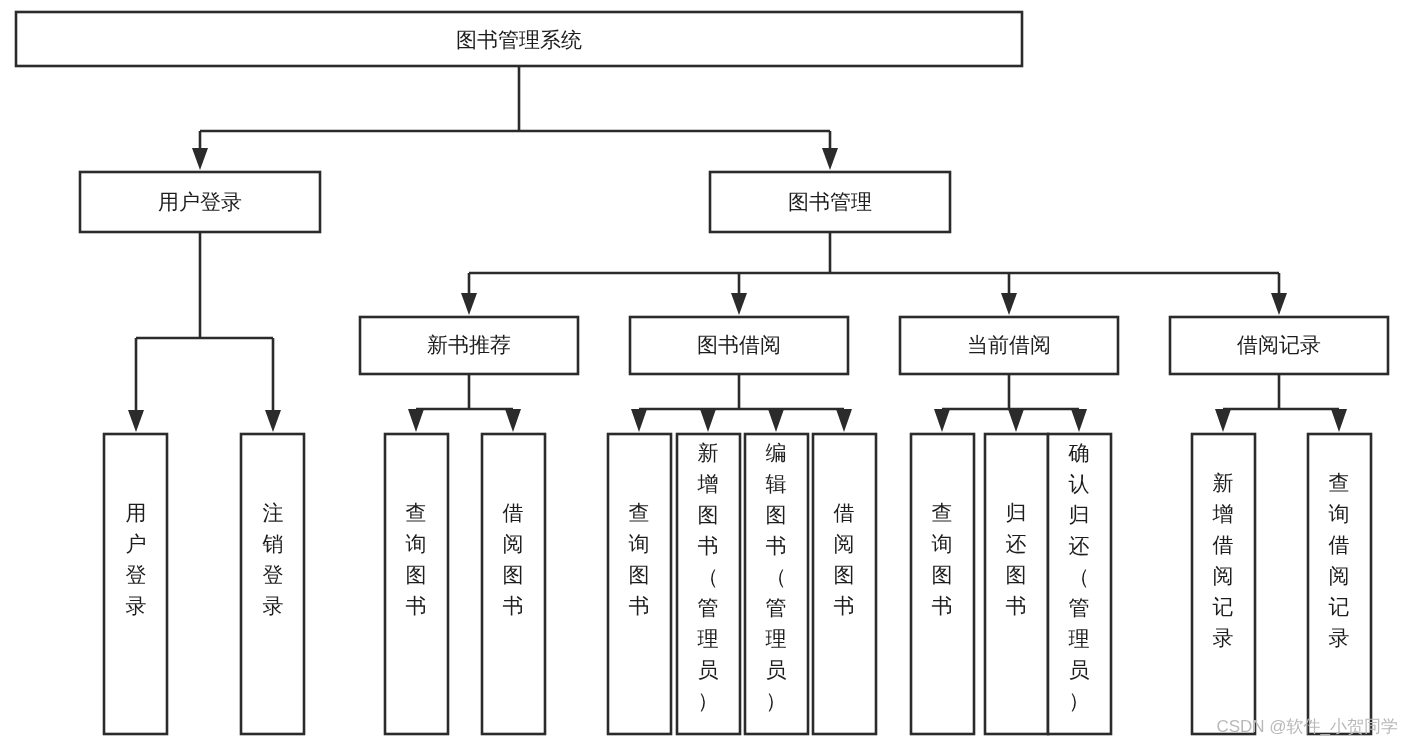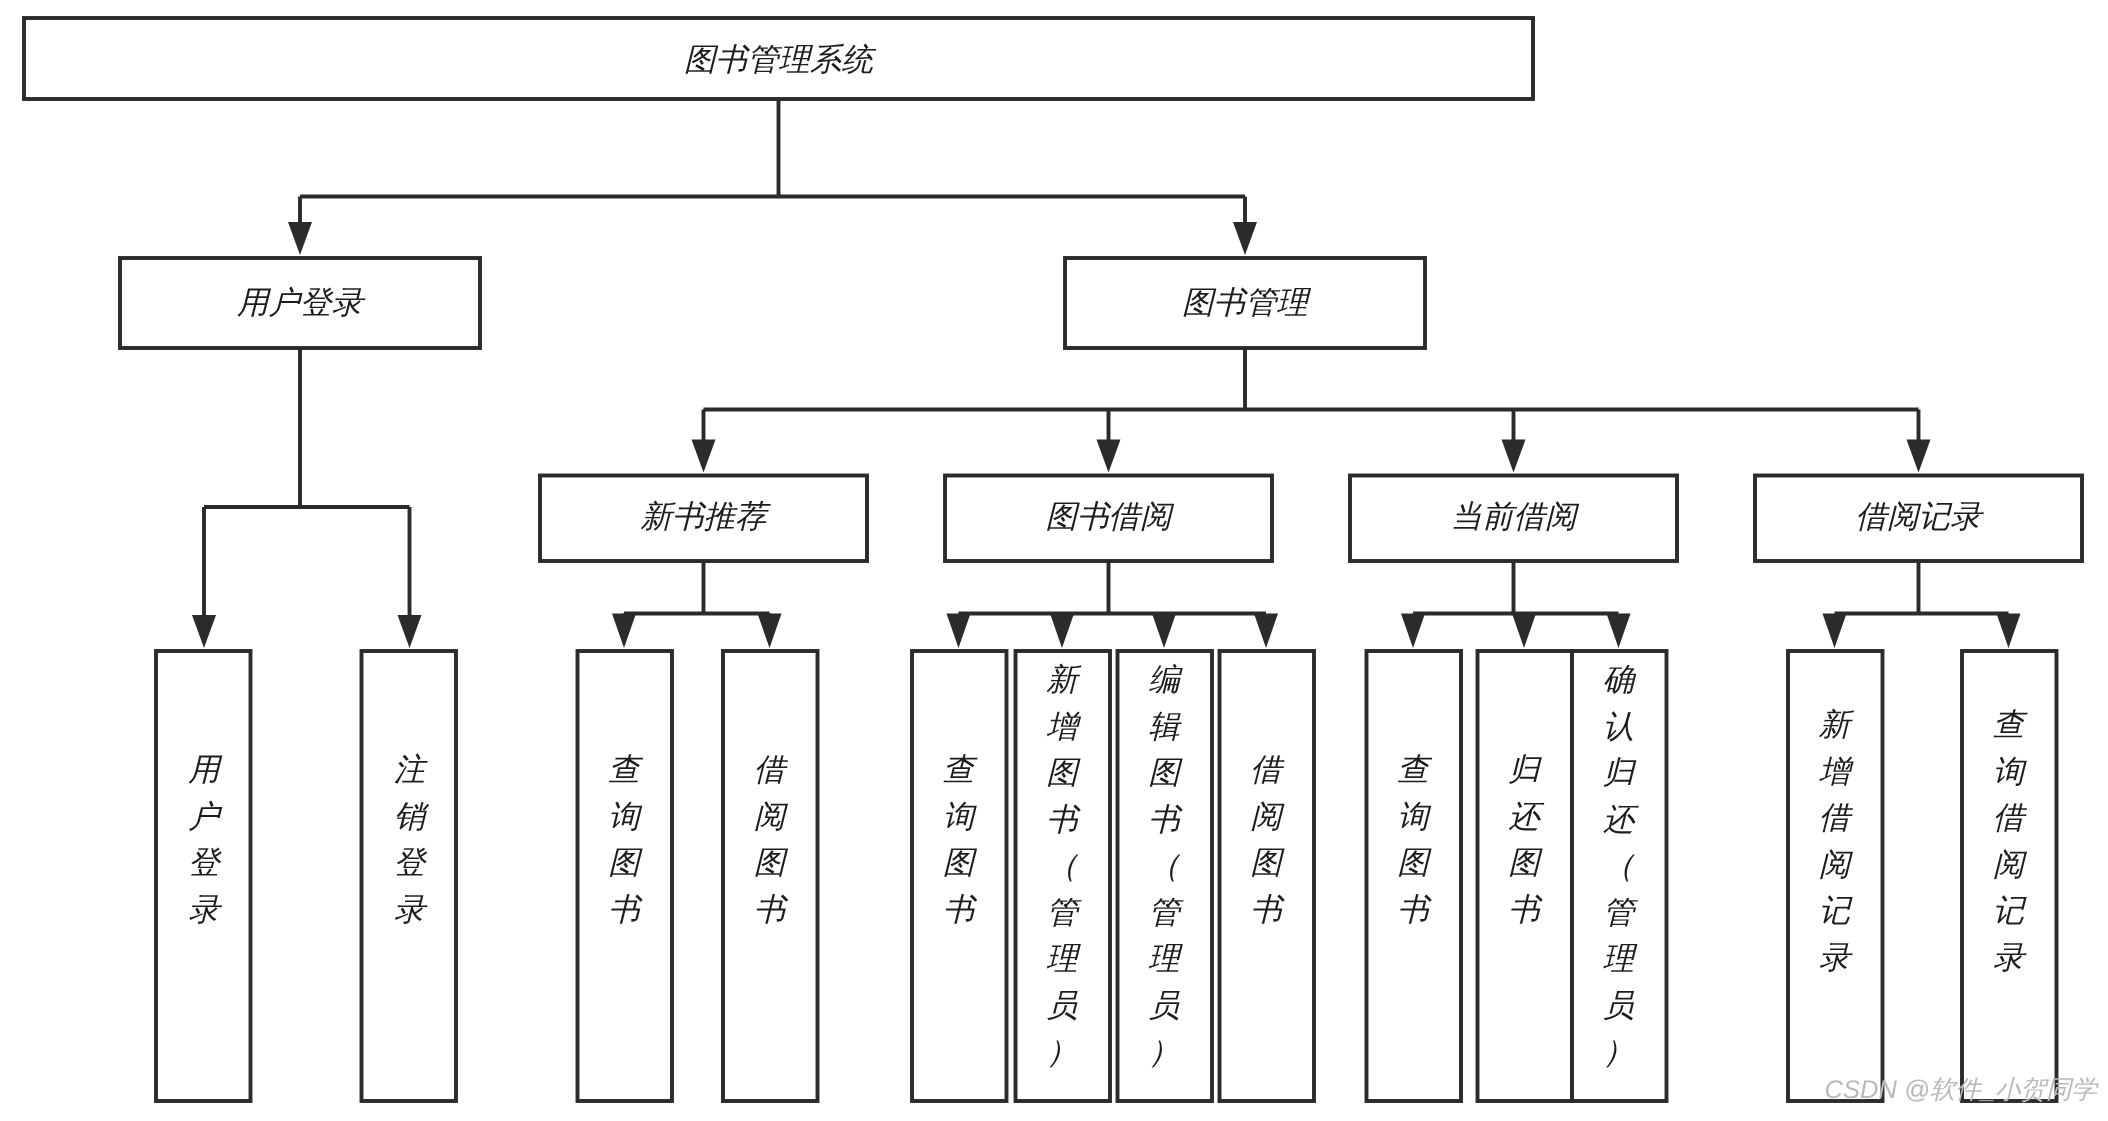--- a/index.html
+++ b/index.html
@@ -10,21 +10,20 @@
   body {
     width: 1405px;
     height: 747px;
     font-family: "Liberation Sans", "DejaVu Sans", sans-serif;
     overflow: hidden;
   }
   #diagram-root {
     position: relative;
     width: 1405px;
     height: 613px;
-    font-style: italic;
   }
   svg.diagram-canvas {
     position: absolute;
     top: 0;
     left: 0;
     width: 1405px;
     height: 747px;
   }
   .node-box {
     fill: #ffffff;

